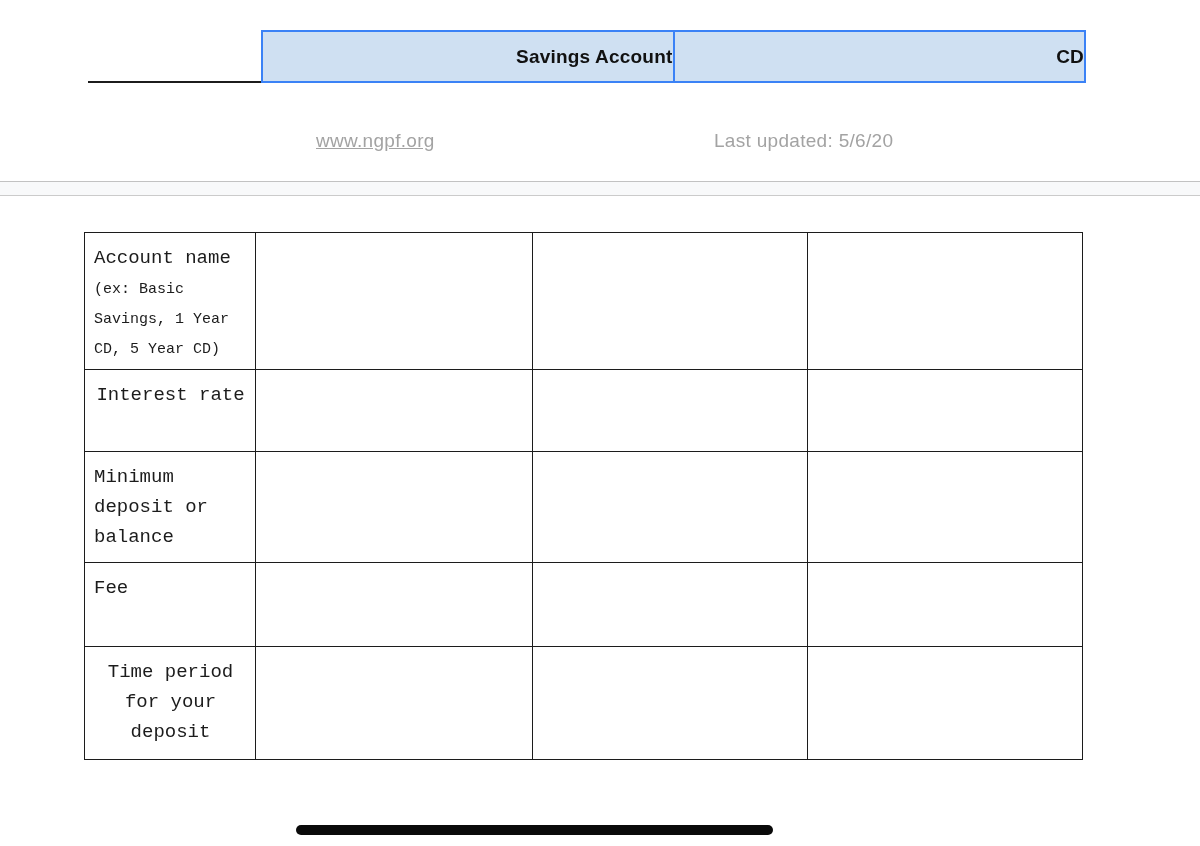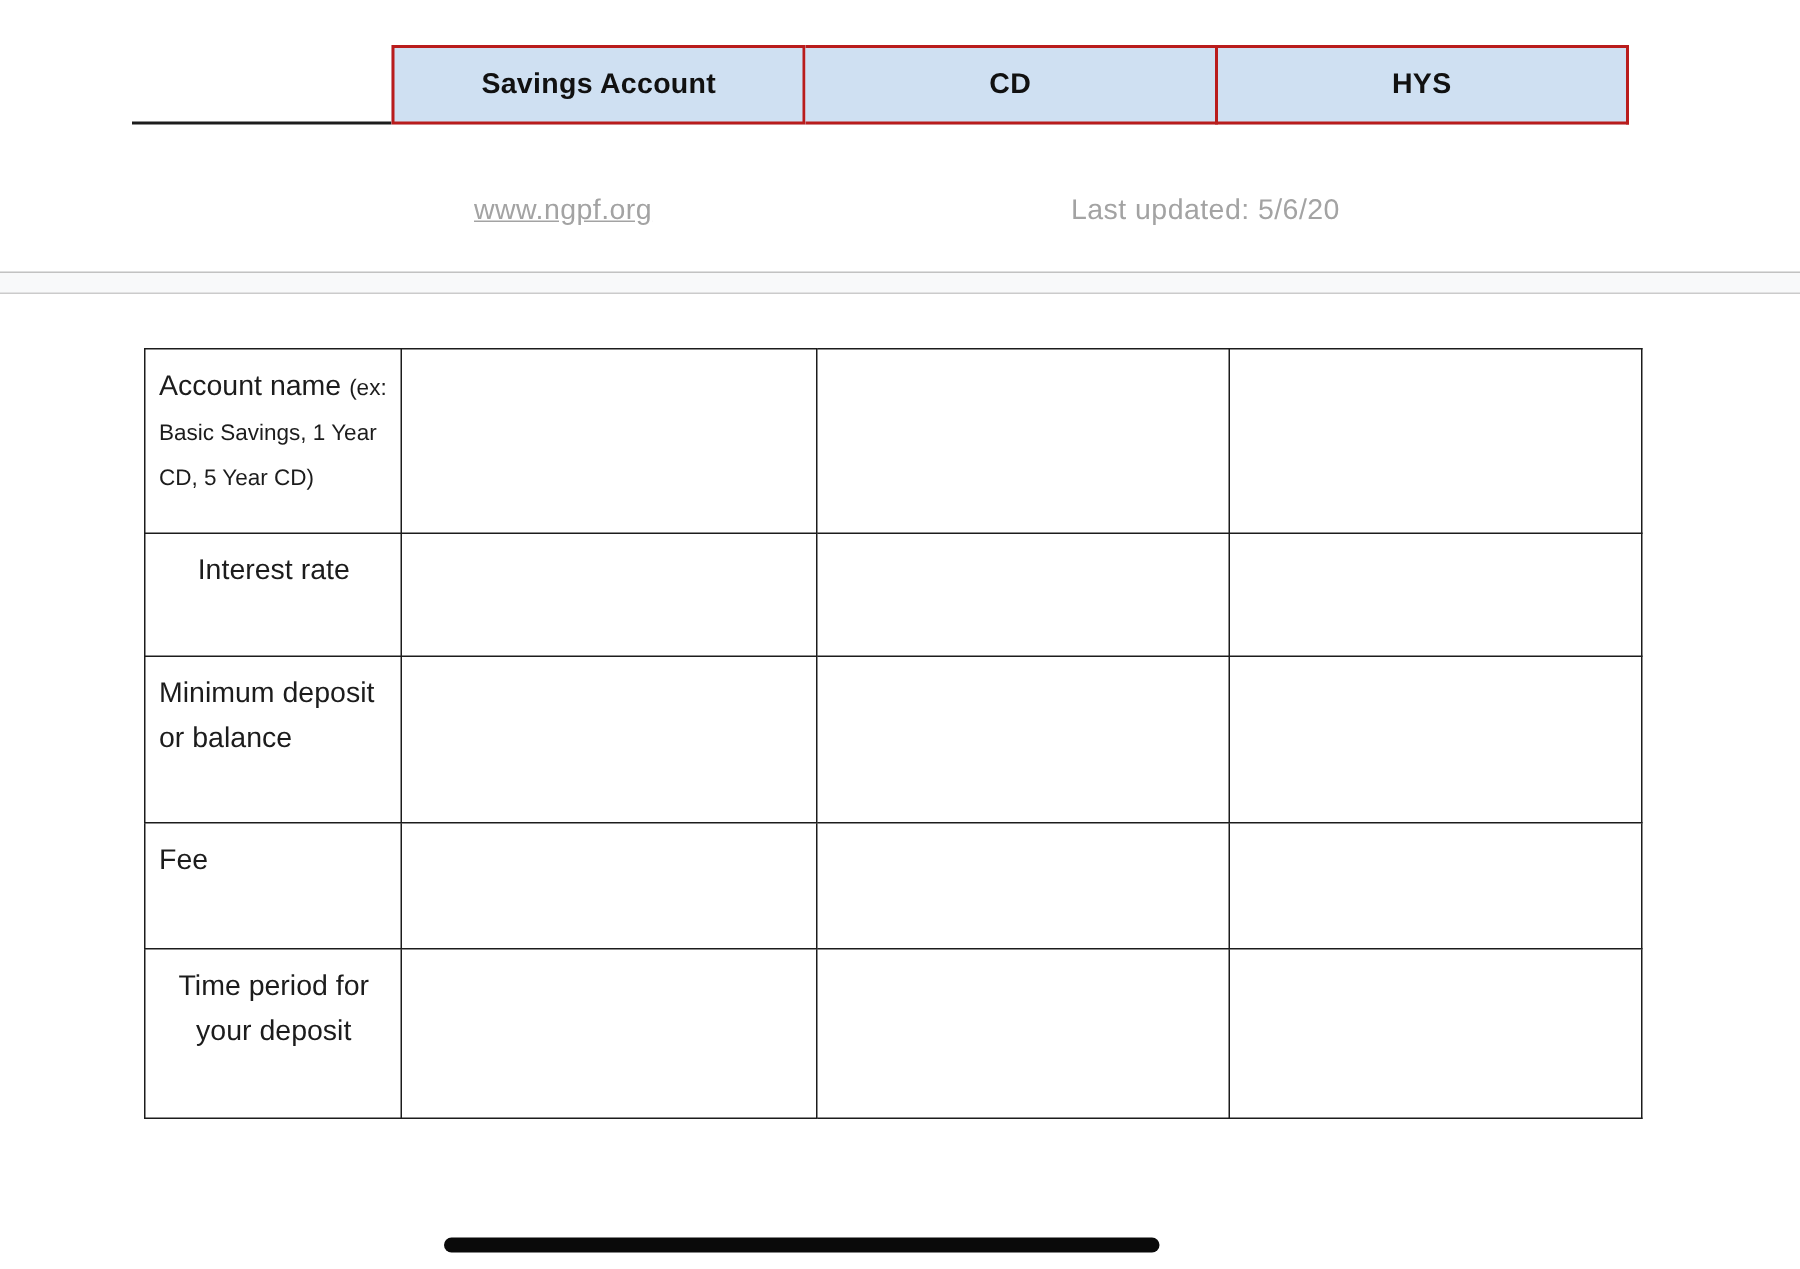--- a/index.html
+++ b/index.html
@@ -5,41 +5,41 @@
   html,body{margin:0;padding:0;background:#ffffff;}
   .screen{
     position:relative;width:1200px;height:846px;background:#ffffff;overflow:hidden;
     font-family:"Liberation Sans","DejaVu Sans",sans-serif;color:#1b1b1b;
   }
 
   
   .top-header-row{position:absolute;left:88px;top:30px;width:998px;height:53px;display:flex;box-sizing:border-box;}
   .top-spacer{width:173px;border-bottom:2px solid #1c1c1c;box-sizing:border-box;}
   .blue-cell{
-    flex:1;background:#cfe0f2;border:2px solid #b91c1c;box-sizing:border-box;
-    display:flex;align-items:center;justify-content:center;
+    flex:1;background:#cfe0f2;border:2px solid #3b82f6;box-sizing:border-box;
+    display:flex;align-items:center;justify-content:flex-end;
     font-size:19px;font-weight:bold;color:#111111;letter-spacing:0.2px;
   }
   .blue-cell + .blue-cell{border-left:none;}
 
   
   .footer-text{position:absolute;top:130px;font-size:19px;color:#a3a3a3;letter-spacing:0.3px;white-space:nowrap;}
   .footer-url{left:316px;text-decoration:underline;}
   .footer-updated{left:714px;}
 
   
   .page-break{
     position:absolute;left:0;top:181px;width:1200px;height:15px;box-sizing:border-box;
     background:#f8f9fa;border-top:1.5px solid #c2c2c2;border-bottom:1.5px solid #cbcbcb;
   }
 
   
   .main-table{
-    position:absolute;left:96px;top:232px;width:998px;
-    border-collapse:collapse;table-layout:fixed;
+    position:absolute;left:84px;top:232px;width:998px;
+    border-collapse:collapse;table-layout:fixed;font-family:Liberation Mono, monospace;
   }
   .main-table td{border:1.5px solid #1c1c1c;vertical-align:top;box-sizing:border-box;background:#ffffff;}
   .main-table col.c0{width:171px;}
   .main-table col.c1{width:277px;}
   .main-table col.c2{width:275px;}
   .main-table col.c3{width:275px;}
   .label-cell{font-size:19px;line-height:30px;color:#1c1c1c;padding:10px 8px 6px 9px;}
   .label-cell .note{font-size:15px;line-height:24px;}
   .r0 td{height:123px;}
   .r1 td{height:82px;text-align:center;}
@@ -58,23 +58,20 @@
 
 <div class="screen">
 
   <div class="top-header-row">
     <div class="top-spacer"></div>
     <div class="blue-cell">
       <span>Savings Account</span>
     </div>
     <div class="blue-cell">
       <span>CD</span>
-    </div>
-    <div class="blue-cell">
-      <span>HYS</span>
     </div>
   </div>
 
   <div class="footer-text footer-url">www.ngpf.org</div>
   <div class="footer-text footer-updated">Last updated: 5/6/20</div>
 
   <div class="page-break"></div>
 
   <table class="main-table">
     <colgroup>

